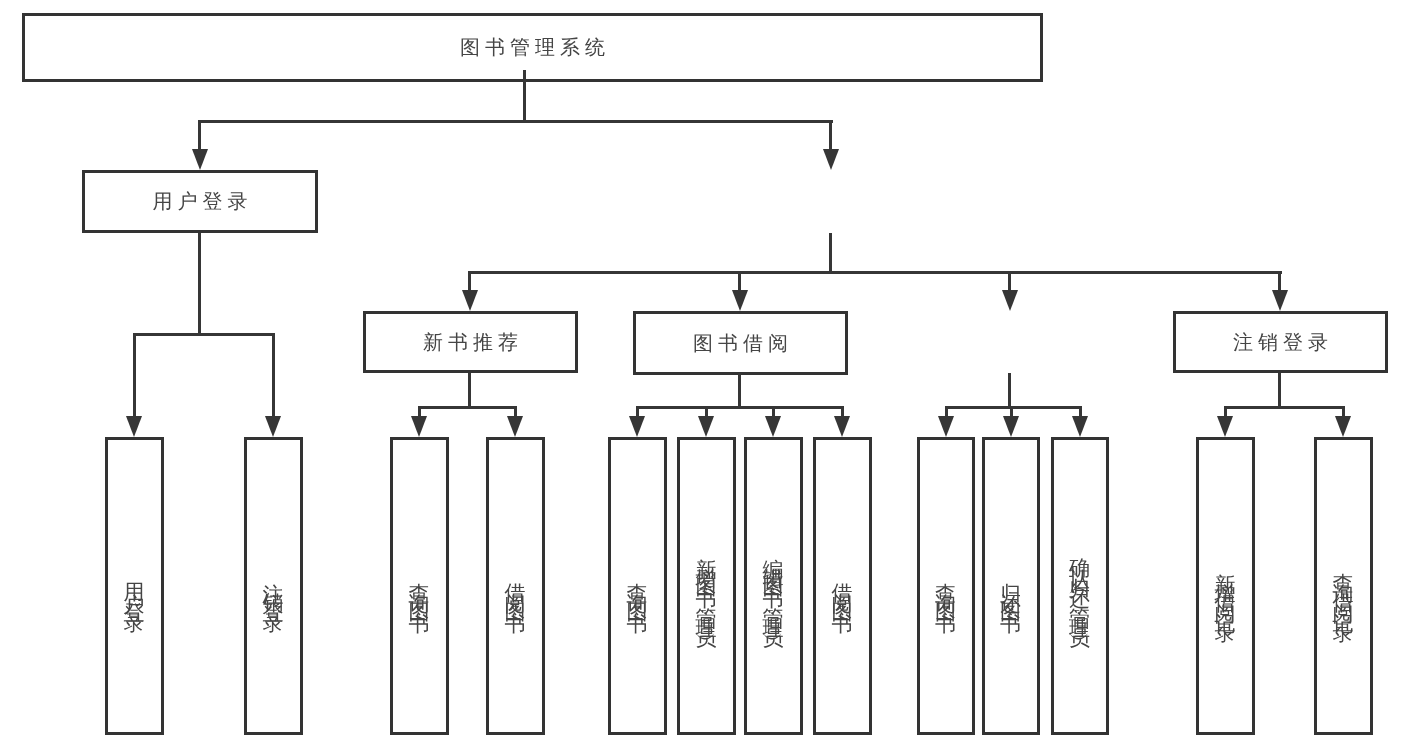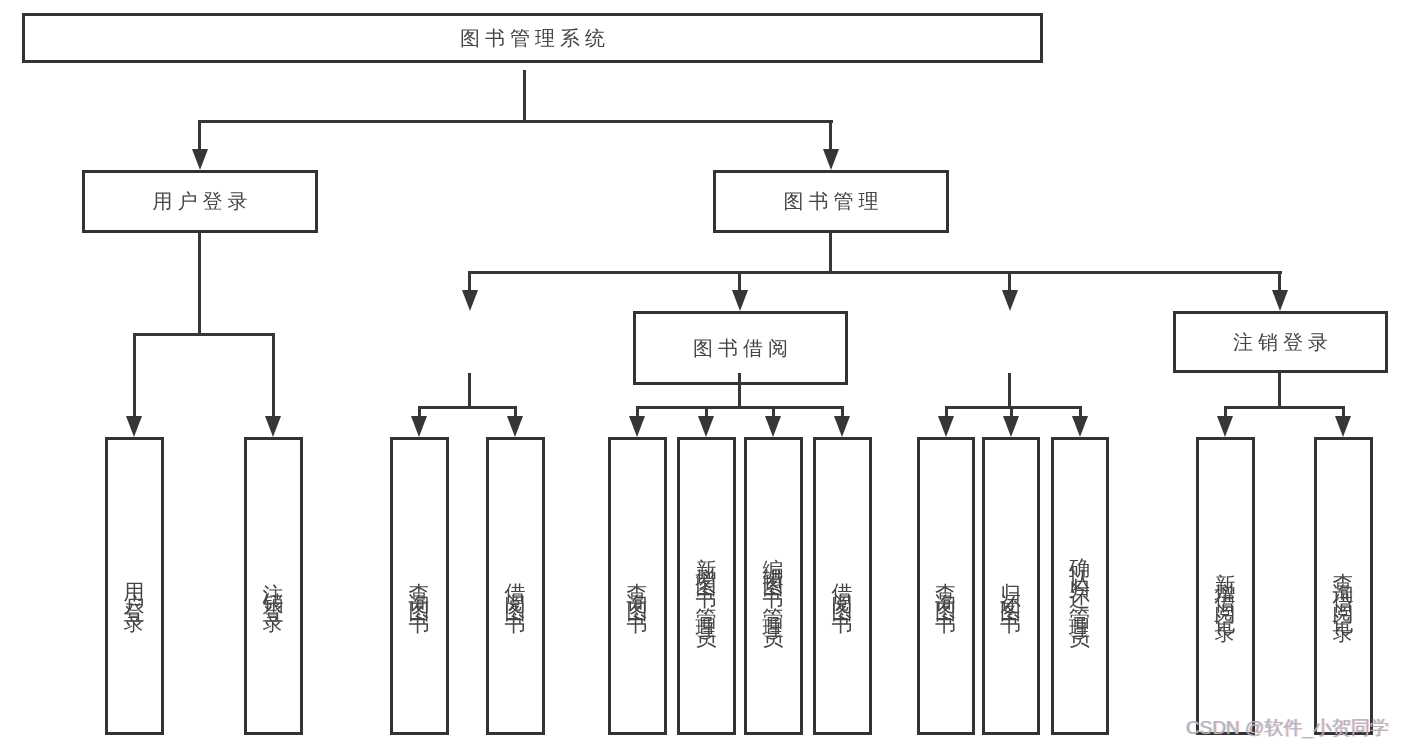--- a/index.html
+++ b/index.html
@@ -66,57 +66,57 @@
     color: #b5b5b5;
     white-space: nowrap;
     text-shadow: 1px 0 rgba(230, 120, 120, 0.35), -1px 0 rgba(120, 140, 230, 0.35);
   }
 </style>
 </head>
 <body>
 
 <div id="canvas">
 
-  <div class="box" style="left:22px; top:13px; width:1021px; height:50px;">
+  <div class="box" style="left:22px; top:13px; width:1021px; height:69px;">
     <span class="hlabel">图书管理系统</span>
   </div>
 
   <div class="vline" style="left:523px; top:70px; height:52px;"></div>
   <div class="hline" style="left:198px; top:120px; width:635px;"></div>
   <div class="vline" style="left:198px; top:120px; height:31px;"></div>
   <div class="tri" style="left:192px; top:149px;"></div>
   <div class="vline" style="left:829px; top:120px; height:31px;"></div>
   <div class="tri" style="left:823px; top:149px;"></div>
 
   <div class="box" style="left:82px; top:170px; width:236px; height:63px;">
     <span class="hlabel">用户登录</span>
-  </div>
-  <div class="box" style="left:713px; top:170px; width:236px; height:63px;">
-    <span class="hlabel">图书管理</span>
   </div>
 
   <div class="vline" style="left:198px; top:233px; height:102px;"></div>
   <div class="hline" style="left:133px; top:333px; width:142px;"></div>
   <div class="vline" style="left:133px; top:333px; height:85px;"></div>
   <div class="tri" style="left:126px; top:416px;"></div>
   <div class="vline" style="left:272px; top:333px; height:85px;"></div>
   <div class="tri" style="left:265px; top:416px;"></div>
 
   <div class="vline" style="left:829px; top:233px; height:40px;"></div>
   <div class="hline" style="left:468px; top:271px; width:814px;"></div>
   <div class="vline" style="left:468px; top:271px; height:20px;"></div>
   <div class="tri" style="left:462px; top:290px;"></div>
   <div class="vline" style="left:738px; top:271px; height:20px;"></div>
   <div class="tri" style="left:732px; top:290px;"></div>
   <div class="vline" style="left:1008px; top:271px; height:20px;"></div>
   <div class="tri" style="left:1002px; top:290px;"></div>
   <div class="vline" style="left:1278px; top:271px; height:20px;"></div>
   <div class="tri" style="left:1272px; top:290px;"></div>
 
-  <div class="box" style="left:633px; top:311px; width:215px; height:74px;">
+  <div class="box" style="left:363px; top:311px; width:215px; height:62px;">
+    <span class="hlabel">新书推荐</span>
+  </div>
+  <div class="box" style="left:633px; top:311px; width:215px; height:64px;">
     <span class="hlabel">图书借阅</span>
   </div>
   <div class="box" style="left:1173px; top:311px; width:215px; height:62px;">
     <span class="hlabel">注销登录</span>
   </div>
 
   <div class="vline" style="left:468px; top:373px; height:35px;"></div>
   <div class="hline" style="left:418px; top:406px; width:99px;"></div>
   <div class="vline" style="left:418px; top:406px; height:12px;"></div>
   <div class="tri" style="left:411px; top:416px;"></div>
@@ -187,15 +187,14 @@
     <span class="vlabel">确认归还（管理员）</span>
   </div>
 
   <div class="box leaf" style="left:1196px; top:437px; width:59px; height:298px;">
     <span class="vlabel">新增借阅记录</span>
   </div>
   <div class="box leaf" style="left:1314px; top:437px; width:59px; height:298px;">
     <span class="vlabel">查询借阅记录</span>
   </div>
 
-  <div class="watermark">CSDN @软件_小贺同学</div>
 
 </div>
 
 </body></html>

